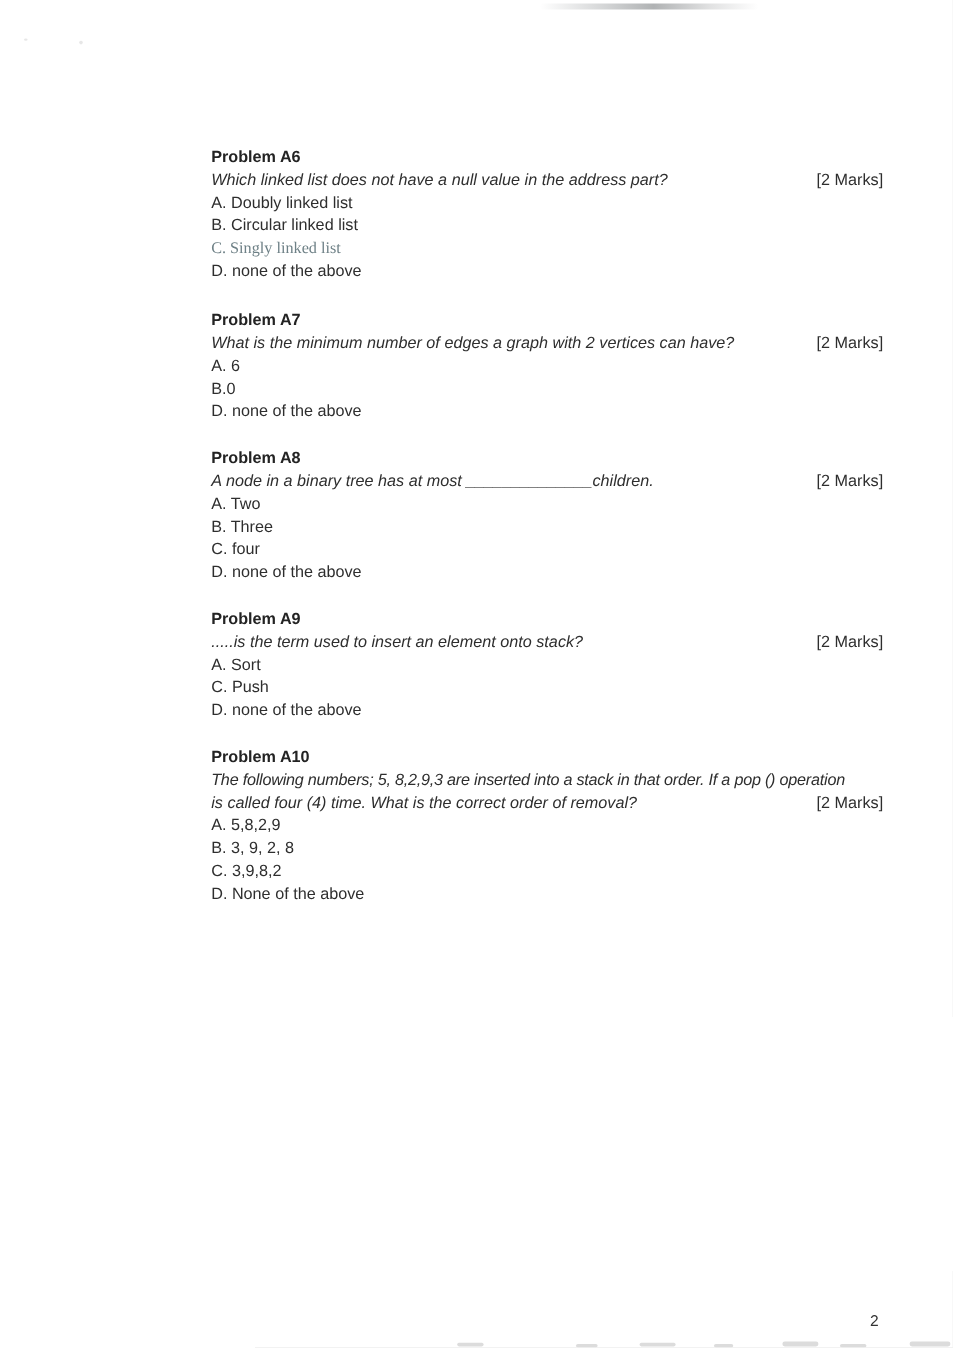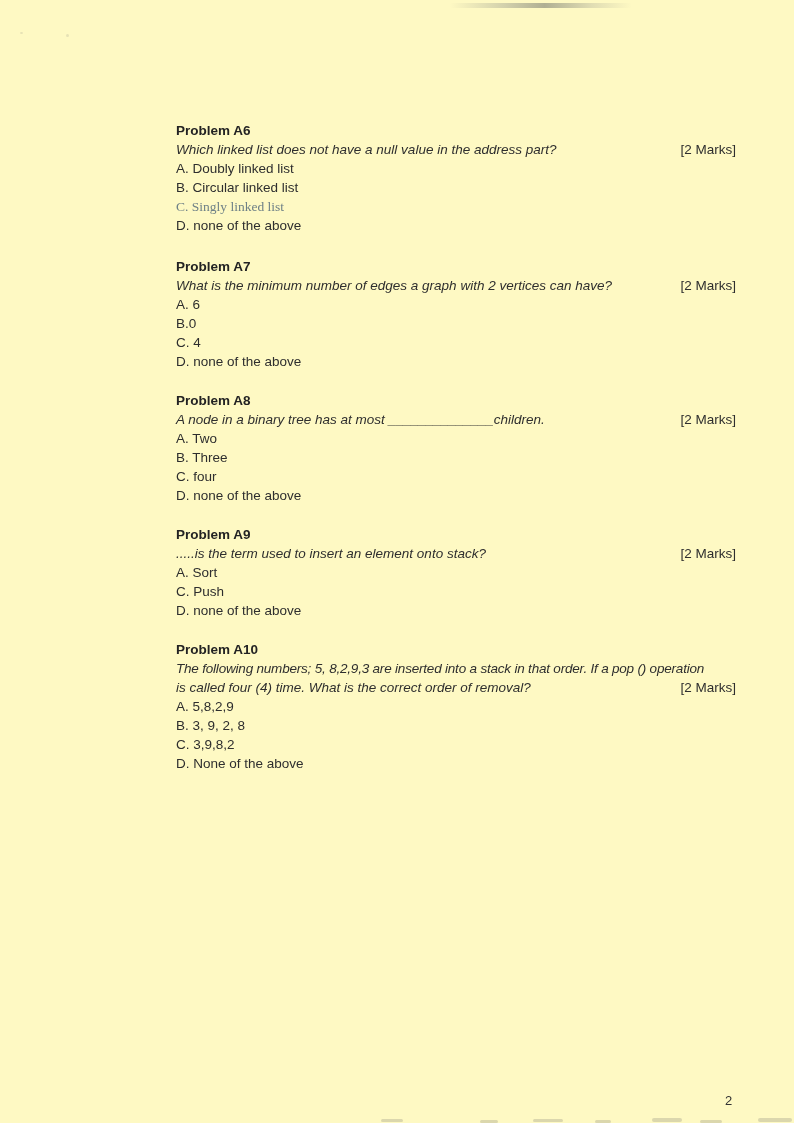--- a/index.html
+++ b/index.html
@@ -1,20 +1,20 @@
 <!DOCTYPE html>
 <html><head>
 <meta charset="utf-8">
 <style>
   html,body { margin:0; padding:0; background:#e9e9e9; }
   .page {
     position:relative;
     width:794px; height:1123px;
     margin:0 auto;
-    background:#fef9c3;
+    background:#ffffff;
     font-family:"Liberation Sans", sans-serif;
     color:#2e2e2e;
     overflow:hidden;
   }
   .content {
     position:absolute;
     left:176px; top:121px;
     width:560px;
     font-size:13.5px;
     line-height:19px;
@@ -87,21 +87,20 @@
     </section>
 
     <section class="problem gap-22">
       <h3>Problem A7</h3>
       <div class="qrow">
         <span class="qtext">What is the minimum number of edges a graph with 2 vertices can have?</span>
         <span class="marks">[2 Marks]</span>
       </div>
       <div class="option">A. 6</div>
       <div class="option">B.0</div>
-      <div class="option">C. 4</div>
       <div class="option">D. none of the above</div>
     </section>
 
     <section class="problem gap-20">
       <h3>Problem A8</h3>
       <div class="qrow">
         <span class="qtext">A node in a binary tree has at most ______________children.</span>
         <span class="marks">[2 Marks]</span>
       </div>
       <div class="option">A. Two</div>

